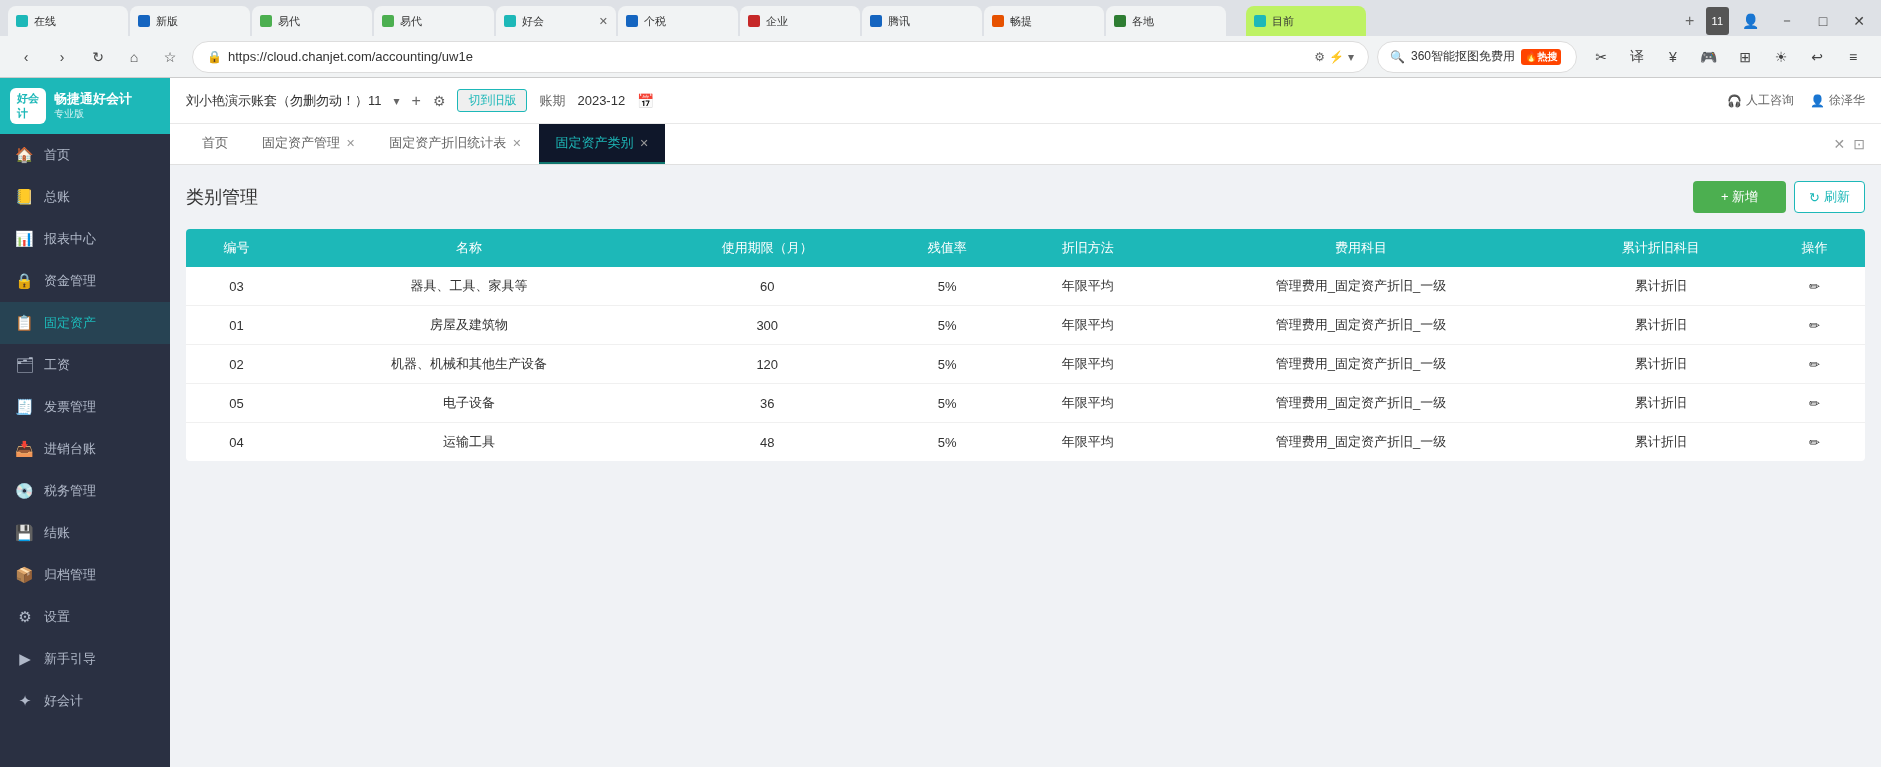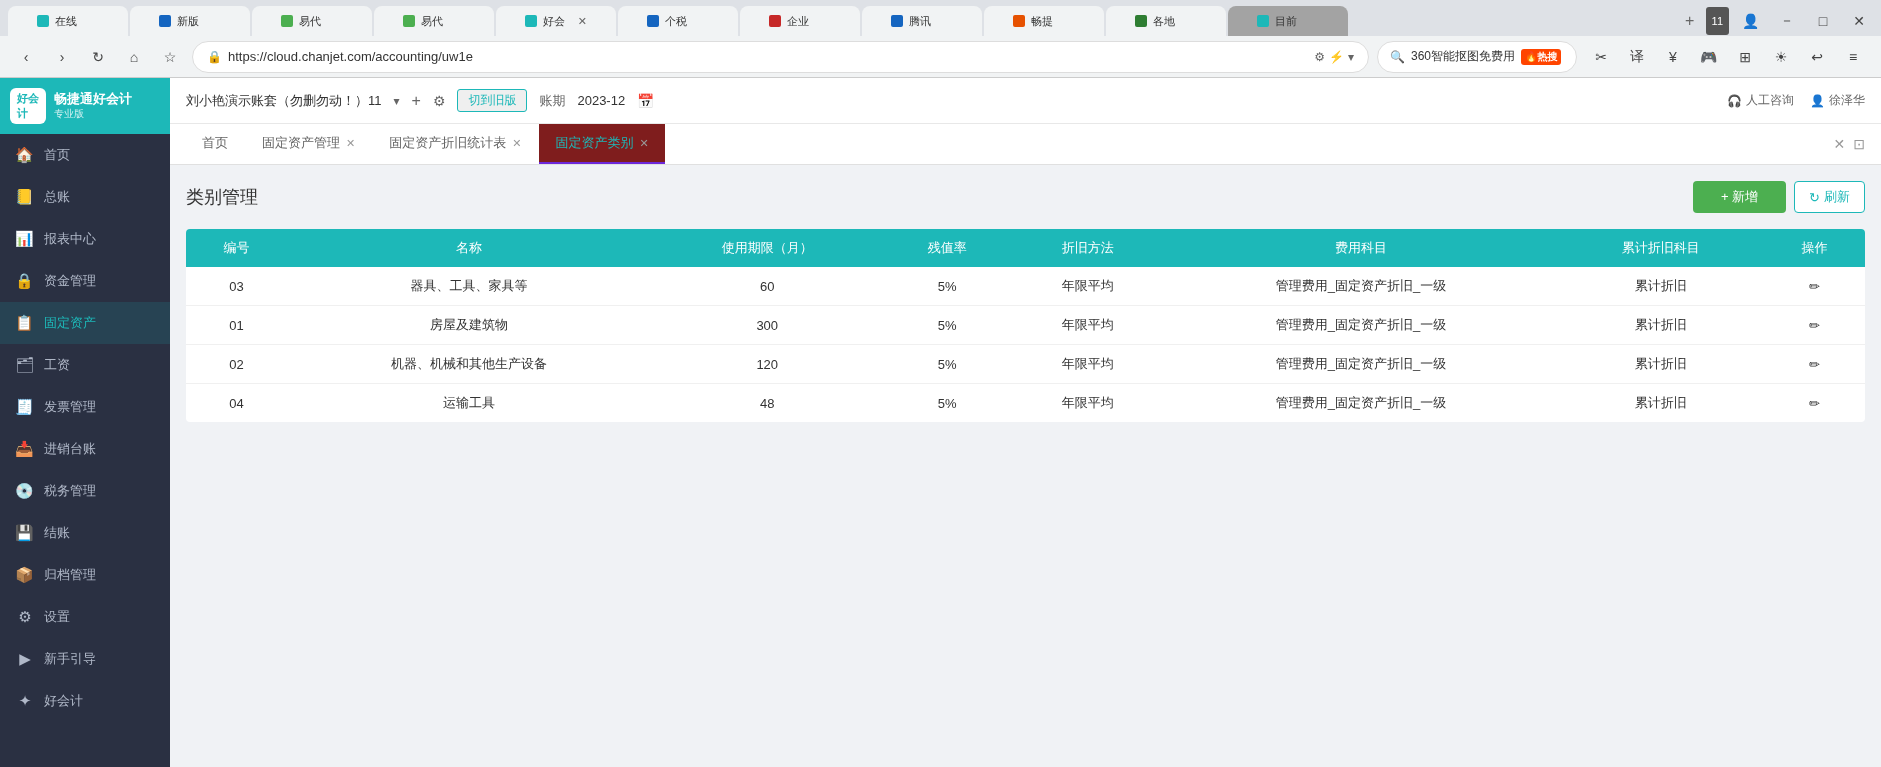--- a/index.html
+++ b/index.html
@@ -1,22 +1,22 @@
 <!DOCTYPE html>
 <html><head>
   <meta charset="utf-8">
   <style>
     * { box-sizing: border-box; margin: 0; padding: 0; }
     body { font-family: "Microsoft YaHei", Arial, sans-serif; font-size: 13px; background: #f5f5f5; overflow: hidden; }
 
     
     .browser-chrome { background: #dee1e6; width: 100%; }
     .tab-bar { display: flex; align-items: center; background: #dee1e6; padding: 6px 8px 0; gap: 2px; height: 36px; }
-    .browser-tab { display: flex; align-items: center; background: #f1f3f4; border-radius: 8px 8px 0 0; padding: 0 29px; height: 30px; font-size: 12px; gap: 6px; min-width: 120px; max-width: 160px; cursor: pointer; }
-    .browser-tab.active { background: #a3a3a3; }
+    .browser-tab { display: flex; align-items: center; background: #f1f3f4; border-radius: 8px 8px 0 0; padding: 0 8px; height: 30px; font-size: 12px; gap: 6px; min-width: 120px; max-width: 160px; cursor: pointer; }
+    .browser-tab.active { background: #bef264; margin-left: 18px; }
     .browser-tab .tab-close { margin-left: auto; color: #666; font-size: 11px; cursor: pointer; }
     .browser-tab .tab-label { font-size: 11px; color: #333; white-space: nowrap; overflow: hidden; text-overflow: ellipsis; }
     .tab-add { width: 28px; height: 28px; display: flex; align-items: center; justify-content: center; cursor: pointer; color: #666; font-size: 16px; }
     .tab-bar-actions { margin-left: auto; display: flex; align-items: center; gap: 8px; }
     .tab-bar-btn { width: 28px; height: 28px; display: flex; align-items: center; justify-content: center; cursor: pointer; color: #444; font-size: 14px; }
 
     .address-bar { display: flex; align-items: center; background: #f1f3f4; padding: 4px 12px; gap: 8px; height: 42px; border-bottom: 1px solid #ccc; }
     .nav-btn { width: 28px; height: 28px; display: flex; align-items: center; justify-content: center; cursor: pointer; color: #444; font-size: 14px; border-radius: 50%; }
     .url-bar { flex: 1; display: flex; align-items: center; background: #fff; border: 1px solid #ddd; border-radius: 20px; padding: 4px 14px; gap: 6px; height: 32px; }
     .url-bar .lock-icon { color: #5a8a5a; font-size: 12px; }
@@ -46,21 +46,21 @@
 
     
     .app-header { background: #fff; border-bottom: 1px solid #e8e8e8; padding: 0 16px; display: flex; align-items: center; height: 46px; gap: 12px; }
     .to-old-btn { border: 1px solid #1db8b8; color: #1db8b8; padding: 2px 10px; border-radius: 3px; cursor: pointer; font-size: 12px; }
     .header-right { margin-left: auto; display: flex; align-items: center; gap: 16px; }
     .header-right-btn { display: flex; align-items: center; gap: 4px; color: #666; font-size: 12px; cursor: pointer; }
 
     
     .sub-tabs { background: #fff; border-bottom: 1px solid #e0e0e0; display: flex; align-items: center; padding: 0 16px; gap: 2px; }
     .sub-tab { padding: 10px 16px; font-size: 13px; color: #666; cursor: pointer; border-bottom: 2px solid transparent; display: flex; align-items: center; gap: 6px; }
-    .sub-tab.active { color: #1db8b8; border-bottom: 2px solid #6d28d9; background: #7f1d1d; font-family: Liberation Serif, serif; }
+    .sub-tab.active { color: #1db8b8; border-bottom: 2px solid #0f766e; background: #0f172a; font-family: Liberation Serif, serif; }
     .sub-tab .tab-x { color: #999; font-size: 11px; cursor: pointer; }
     .sub-tab-actions { margin-left: auto; display: flex; gap: 8px; }
     .sub-tab-action { font-size: 14px; color: #999; cursor: pointer; }
 
     
     .page-body { flex: 1; padding: 16px; overflow: auto; }
     .page-title-bar { display: flex; align-items: center; justify-content: space-between; margin-bottom: 16px; }
     .page-title { font-size: 18px; color: #333; font-weight: 500; }
     .page-actions { display: flex; gap: 8px; }
     .btn-add { background: #4caf50; color: #fff; border: none; padding: 6px 28px; border-radius: 4px; cursor: pointer; font-size: 13px; display: flex; align-items: center; gap: 4px; }
@@ -355,20 +355,30 @@
               <td class="td-link">02</td>
               <td class="td-left">机器、机械和其他生产设备</td>
               <td>120</td>
               <td>5%</td>
               <td>年限平均</td>
               <td>管理费用_固定资产折旧_一级</td>
               <td>累计折旧</td>
               <td class="edit-icon">✏</td>
             </tr>
             <tr>
+              <td class="td-link">05</td>
+              <td class="td-left">电子设备</td>
+              <td>36</td>
+              <td>5%</td>
+              <td>年限平均</td>
+              <td>管理费用_固定资产折旧_一级</td>
+              <td>累计折旧</td>
+              <td class="edit-icon">✏</td>
+            </tr>
+            <tr>
               <td class="td-link">04</td>
               <td class="td-left">运输工具</td>
               <td>48</td>
               <td>5%</td>
               <td>年限平均</td>
               <td>管理费用_固定资产折旧_一级</td>
               <td>累计折旧</td>
               <td class="edit-icon">✏</td>
             </tr>
           </tbody>

